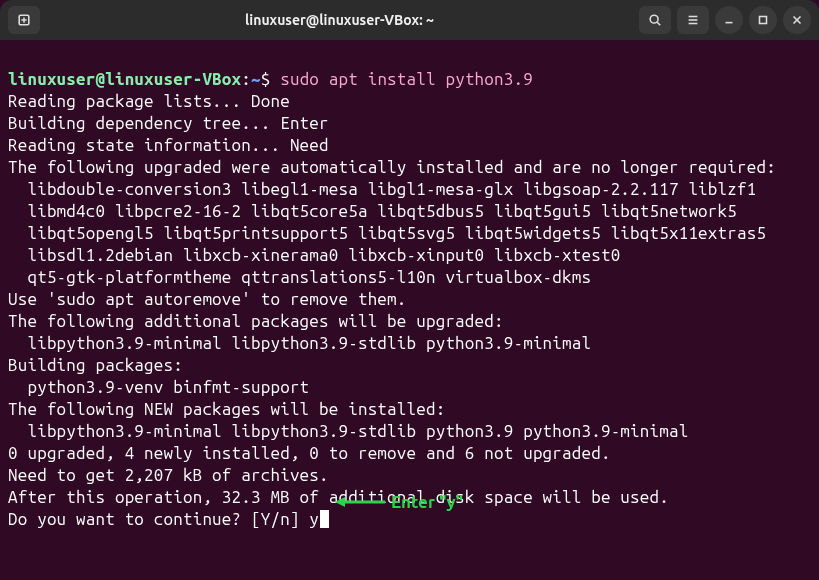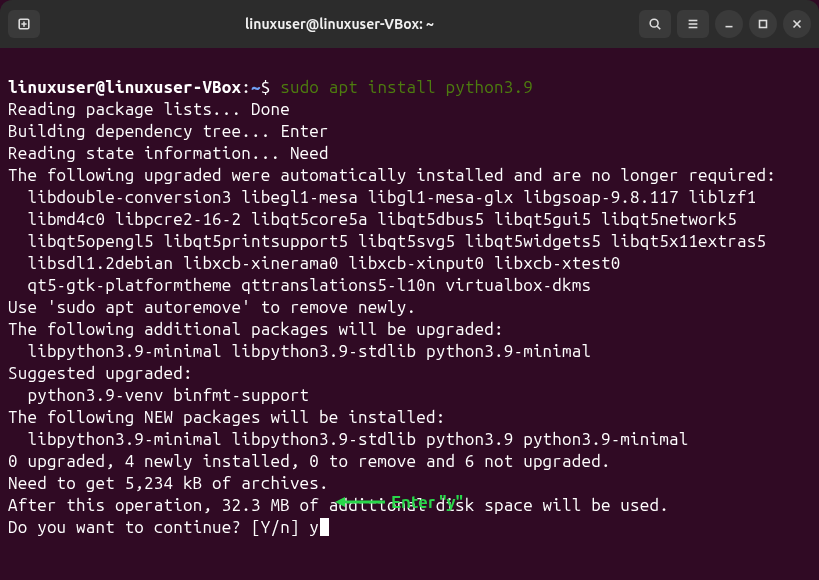--- a/index.html
+++ b/index.html
@@ -9,21 +9,21 @@
       background: #300a24;
       font-family: 'Ubuntu Mono', 'DejaVu Sans Mono', monospace;
       font-size: 17px;
       line-height: 22px;
       color: #ffffff;
       overflow: hidden;
       border-radius: 12px;
       position: relative;
     }
     .titlebar {
-      height: 48px;
+      height: 40px;
       background: #2c2c2c;
       display: flex;
       align-items: center;
       padding: 0 8px;
       gap: 6px;
     }
     .tb-left { display: flex; gap: 6px; }
     .tb-center {
       flex: 1;
       text-align: center;
@@ -43,25 +43,25 @@
       justify-content: center;
       cursor: pointer;
     }
     .tb-btn.round { width: 28px; height: 28px; border-radius: 50%; }
     .tb-btn svg { width: 14px; height: 14px; stroke: #ddd; fill: none; stroke-width: 1.8; }
     .terminal {
       padding: 6px 8px;
       white-space: pre;
       letter-spacing: 0.2px;
     }
-    .prompt-user { color: #ffffff; font-weight: 600; }
+    .prompt-user { color: #86efac; font-weight: 600; }
     .prompt-colon { color: #ffffff; }
     .prompt-path { color: #6f9ff5; font-weight: 600; }
     .prompt-dollar { color: #ffffff; }
-    .cmd { color: #4d7c0f; }
+    .cmd { color: #f9a8d4; }
     .out { color: #ffffff; margin-top: 48px; }
     .cursor {
       display: inline-block;
       width: 9px;
       height: 18px;
       background: #ffffff;
       vertical-align: text-bottom;
       margin-left: 1px;
     }
     .annotation {
@@ -127,34 +127,34 @@
     </div>
   </div>
 </div>
 
 <div class="terminal">
 <span class="prompt-user">linuxuser@linuxuser-VBox</span><span class="prompt-colon">:</span><span class="prompt-path">~</span><span class="prompt-dollar">$</span><span class="cmd"> sudo apt install python3.9</span>
 <span class="out">Reading package lists... Done</span>
 <span class="out">Building dependency tree... Enter</span>
 <span class="out">Reading state information... Need</span>
 <span class="out">The following upgraded were automatically installed and are no longer required:</span>
-<span class="out">  libdouble-conversion3 libegl1-mesa libgl1-mesa-glx libgsoap-9.8.117 liblzf1</span>
+<span class="out">  libdouble-conversion3 libegl1-mesa libgl1-mesa-glx libgsoap-2.2.117 liblzf1</span>
 <span class="out">  libmd4c0 libpcre2-16-2 libqt5core5a libqt5dbus5 libqt5gui5 libqt5network5</span>
 <span class="out">  libqt5opengl5 libqt5printsupport5 libqt5svg5 libqt5widgets5 libqt5x11extras5</span>
 <span class="out">  libsdl1.2debian libxcb-xinerama0 libxcb-xinput0 libxcb-xtest0</span>
 <span class="out">  qt5-gtk-platformtheme qttranslations5-l10n virtualbox-dkms</span>
-<span class="out">Use 'sudo apt autoremove' to remove newly.</span>
+<span class="out">Use 'sudo apt autoremove' to remove them.</span>
 <span class="out">The following additional packages will be upgraded:</span>
 <span class="out">  libpython3.9-minimal libpython3.9-stdlib python3.9-minimal</span>
-<span class="out">Suggested upgraded:</span>
+<span class="out">Building packages:</span>
 <span class="out">  python3.9-venv binfmt-support</span>
 <span class="out">The following NEW packages will be installed:</span>
 <span class="out">  libpython3.9-minimal libpython3.9-stdlib python3.9 python3.9-minimal</span>
 <span class="out">0 upgraded, 4 newly installed, 0 to remove and 6 not upgraded.</span>
-<span class="out">Need to get 5,234 kB of archives.</span>
+<span class="out">Need to get 2,207 kB of archives.</span>
 <span class="out">After this operation, 32.3 MB of additional disk space will be used.</span>
 <span class="out">Do you want to continue? [Y/n] </span><span class="out">y</span><span class="cursor"></span>
 </div>
 
 <div class="annotation">
   <svg class="arrow-svg" viewBox="0 0 50 14">
     <line x1="50" y1="7" x2="6" y2="7" stroke="#29d64a" stroke-width="3"></line>
     <polygon points="0,7 10,2 10,12" fill="#29d64a"></polygon>
   </svg>
   <span class="anno-text">Enter "y"</span>

